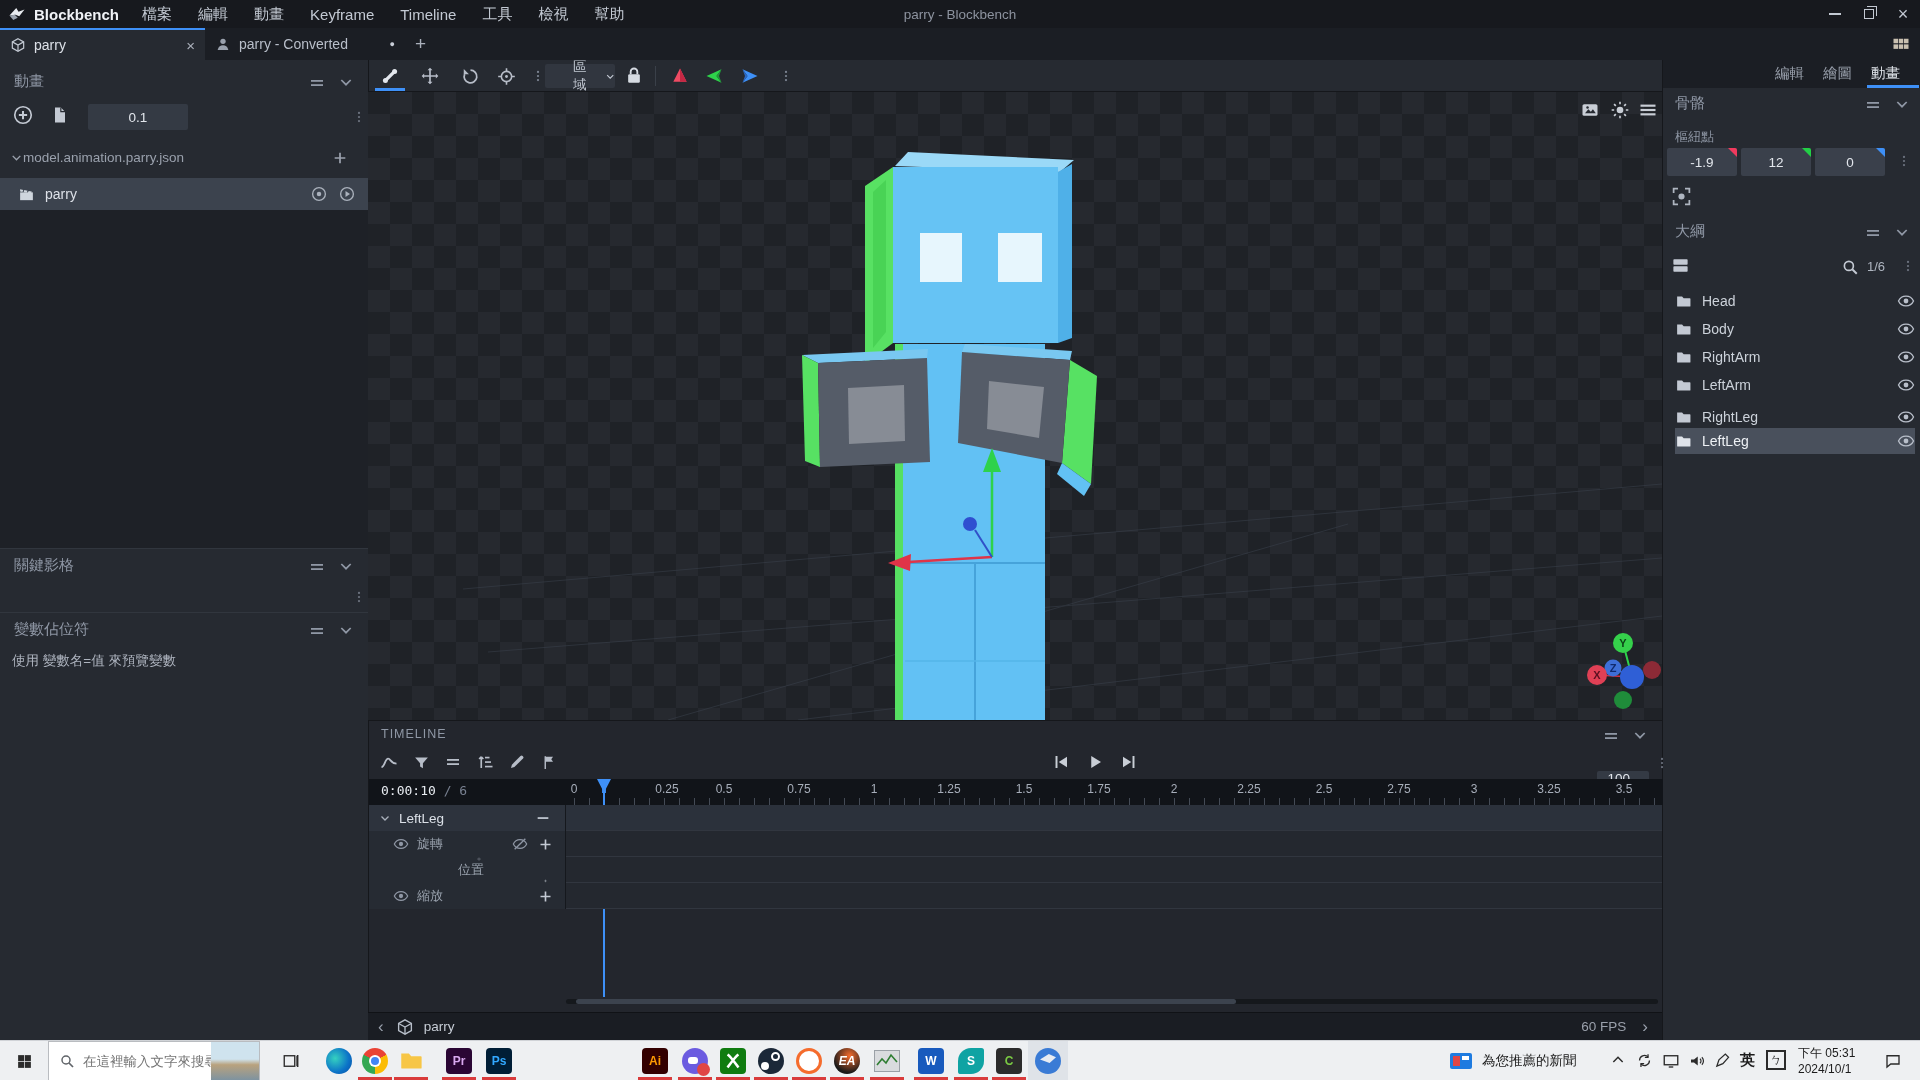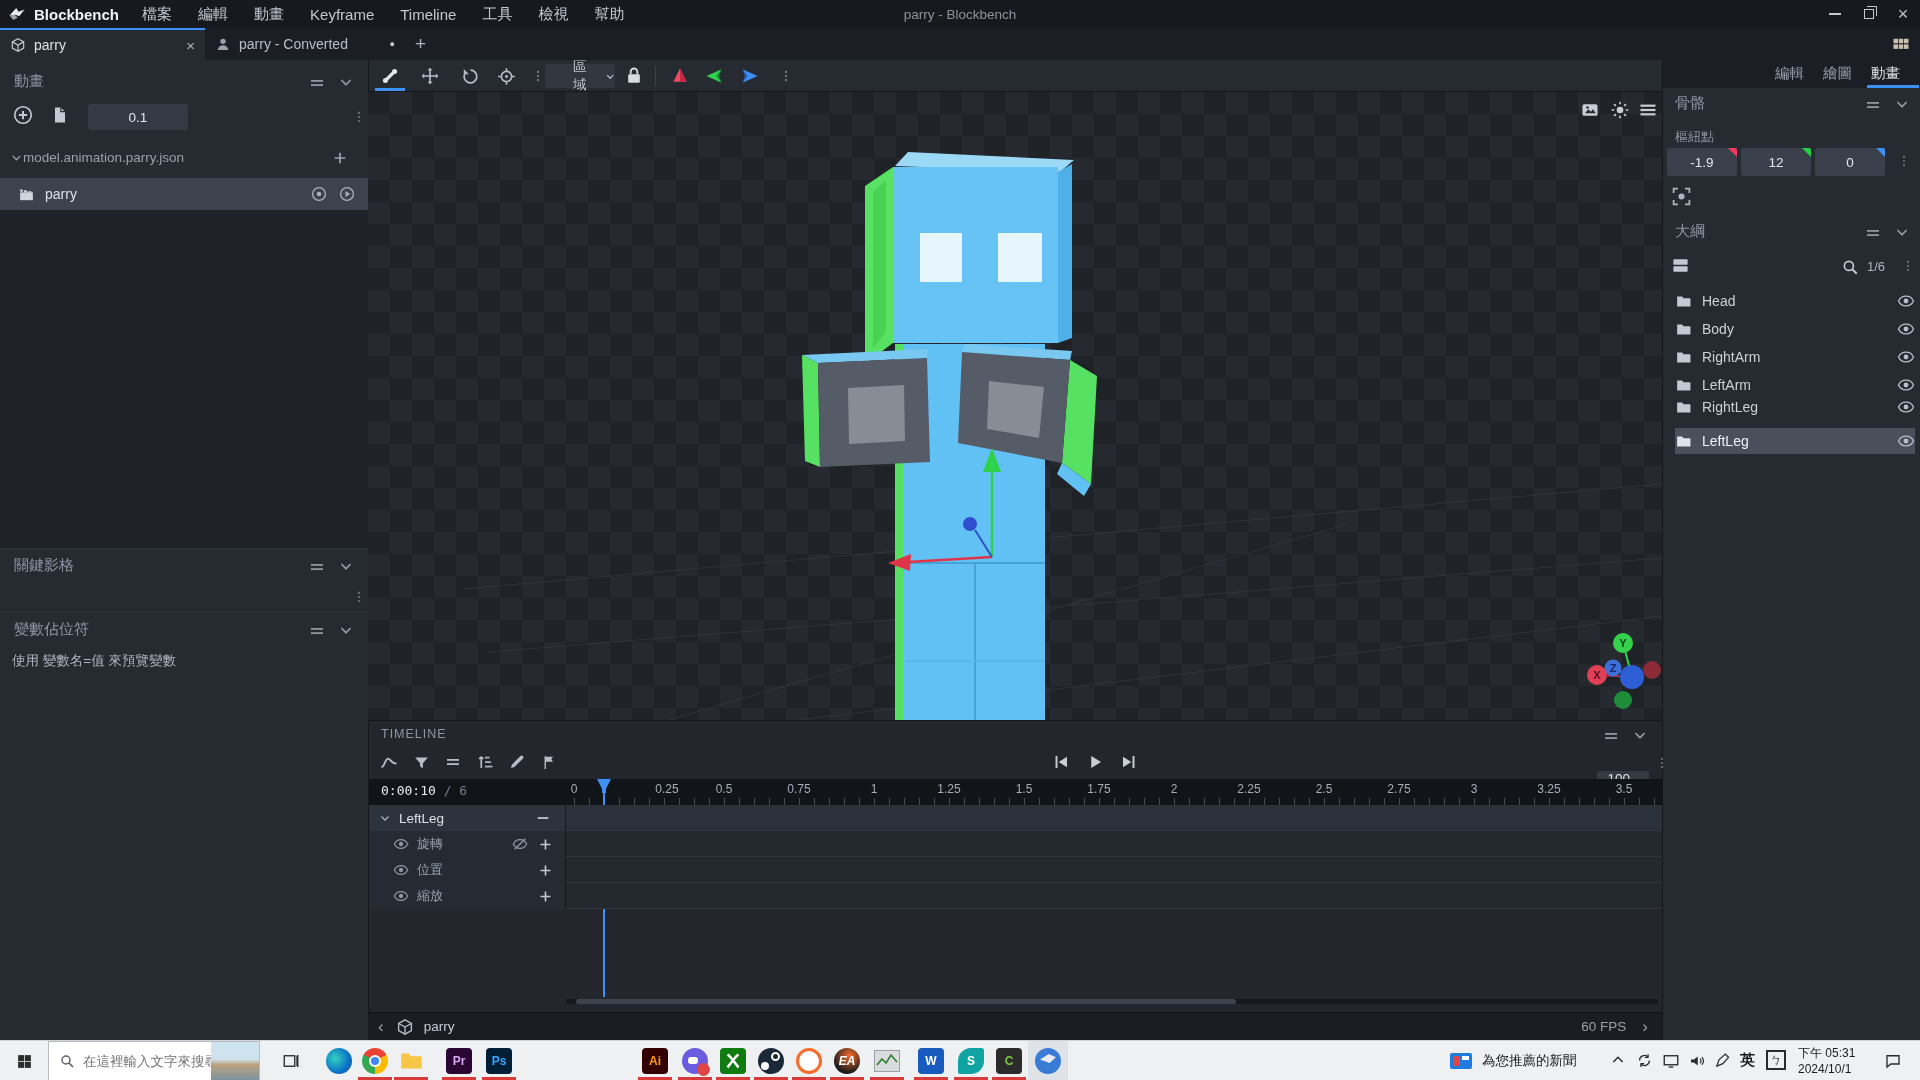--- a/index.html
+++ b/index.html
@@ -592,21 +592,21 @@
     </div>
     <div class="out-row" style="top:312px;">
       <svg class="ic" width="17" height="17" viewBox="0 0 24 24" style="color:#c3c9d3">
           <use href="#s-folder"></use>
         </svg>
       <span>LeftArm</span>
       <svg class="ic eye" width="18" height="18" viewBox="0 0 24 24">
           <use href="#s-eye"></use>
         </svg>
     </div>
-    <div class="out-row" style="top:334px;">
+    <div class="out-row" style="top:344px;">
       <svg class="ic" width="17" height="17" viewBox="0 0 24 24" style="color:#c3c9d3">
           <use href="#s-folder"></use>
         </svg>
       <span>RightLeg</span>
       <svg class="ic eye" width="18" height="18" viewBox="0 0 24 24">
           <use href="#s-eye"></use>
         </svg>
     </div>
     <div class="out-row selected" style="top:368px;">
       <svg class="ic" width="17" height="17" viewBox="0 0 24 24" style="color:#dfe3ea">
@@ -727,21 +727,21 @@
           <use href="#s-eye"></use>
         </svg>
       <span class="ch-label" style="margin-left:8px;">旋轉</span>
       <svg class="ic" width="16" height="16" viewBox="0 0 24 24" style="color:#8f97a5;margin-left:auto;">
           <use href="#s-eyeoff"></use>
         </svg>
       <svg class="ic" width="15" height="15" viewBox="0 0 24 24" style="color:#c3c9d3;margin:0 12px 0 10px;">
           <use href="#s-plus"></use>
         </svg>
     </div>
-    <div class="trk-left" style="top:136px;">
+    <div class="trk-left" style="top:136px;flex-direction:column;">
       <svg class="ic" width="16" height="16" viewBox="0 0 24 24" style="color:#8f97a5;margin-left:24px;">
           <use href="#s-eye"></use>
         </svg>
       <span class="ch-label" style="margin-left:8px;">位置</span>
       <svg class="ic" width="15" height="15" viewBox="0 0 24 24" style="color:#c3c9d3;margin-left:auto;margin-right:12px;">
           <use href="#s-plus"></use>
         </svg>
     </div>
     <div class="trk-left" style="top:162px;">
       <svg class="ic" width="16" height="16" viewBox="0 0 24 24" style="color:#8f97a5;margin-left:24px;">

